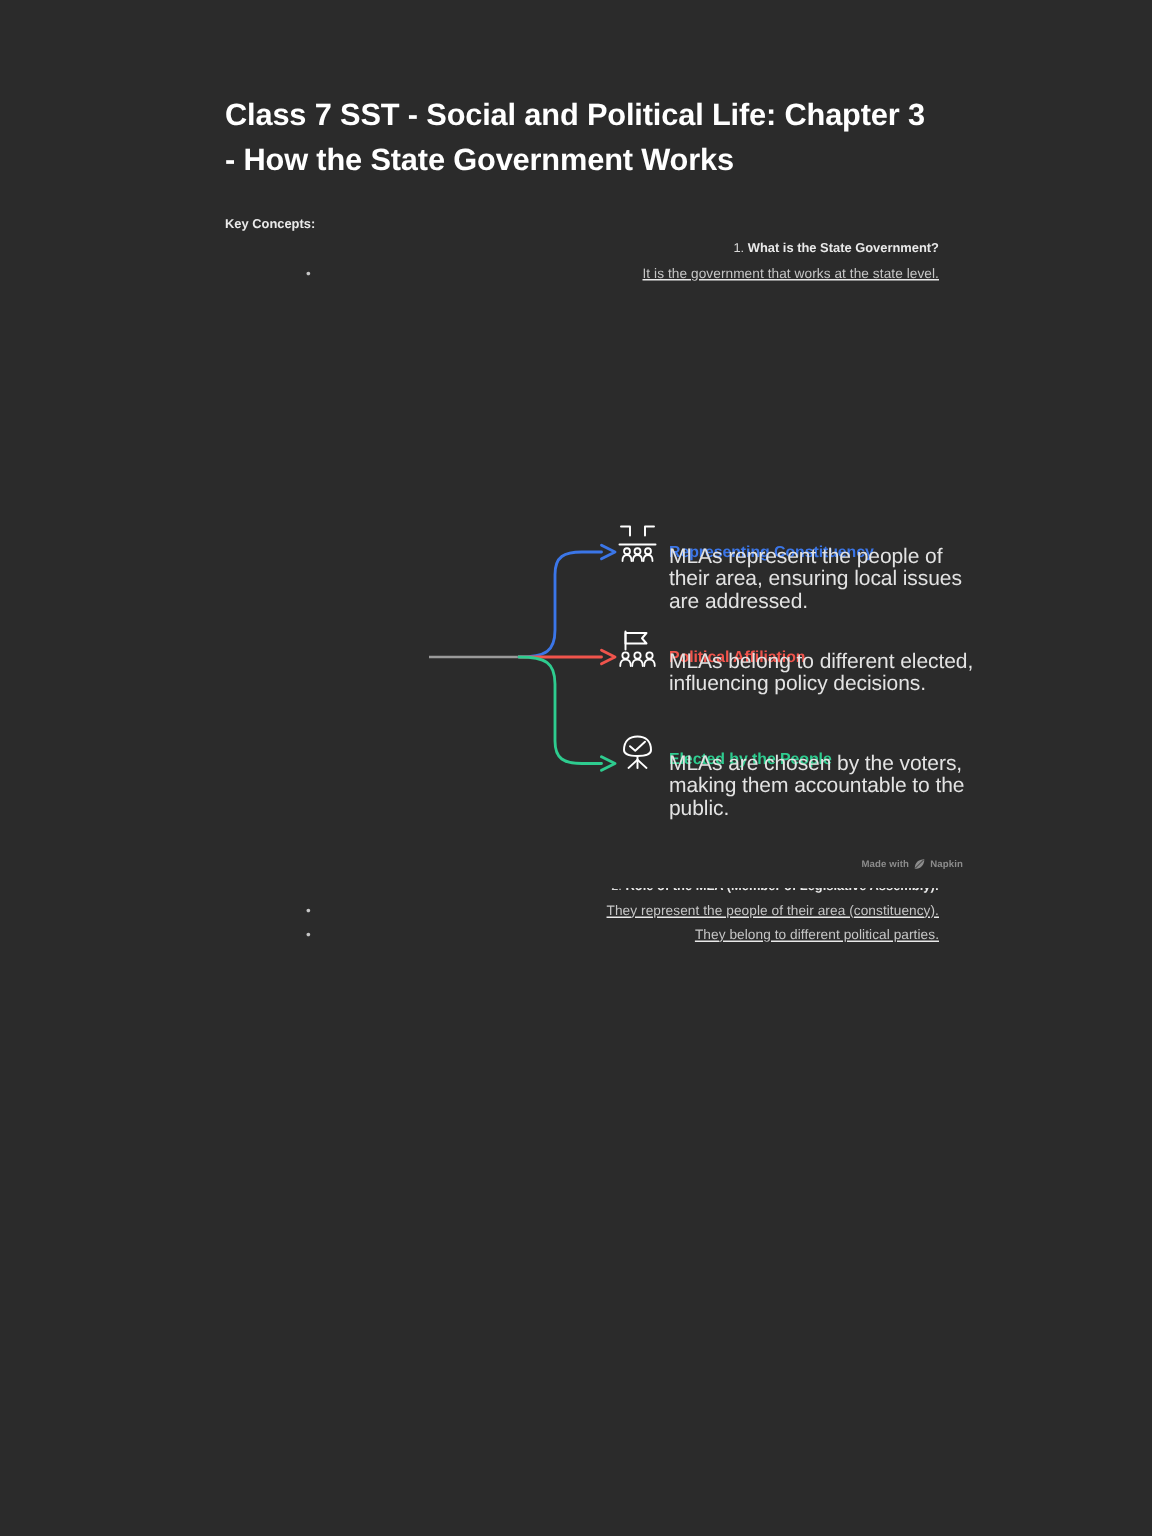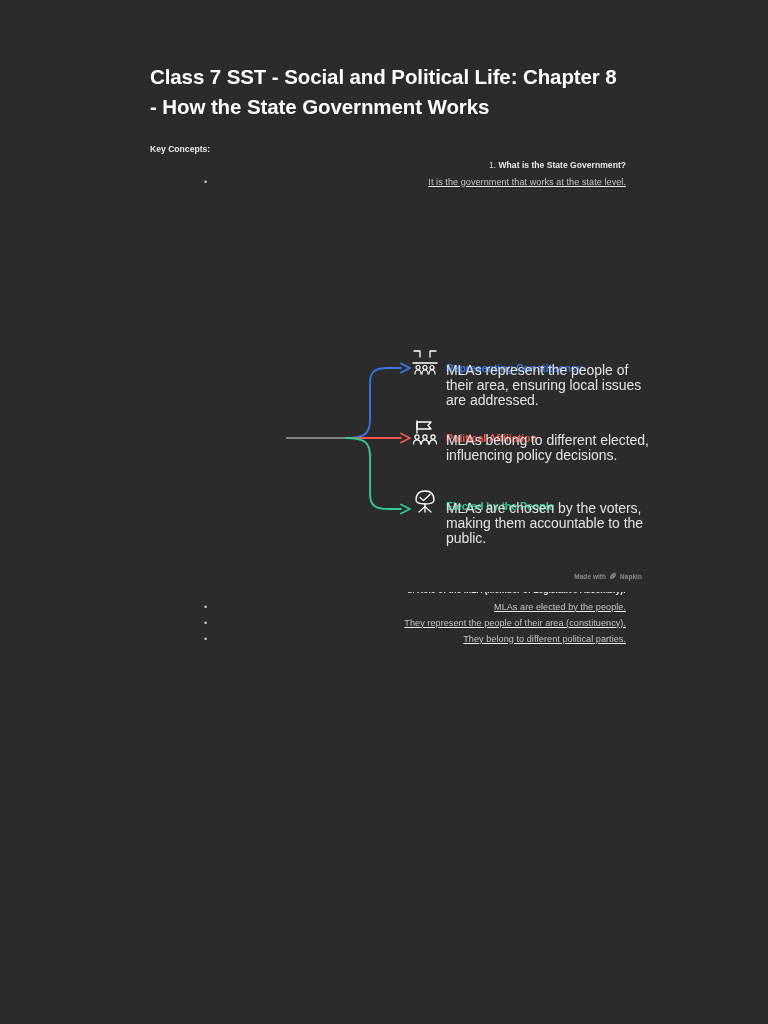--- a/index.html
+++ b/index.html
@@ -194,40 +194,39 @@
     height: 8px;
     display: block;
   }
 </style>
 </head>
 <body>
 
 <div class="page">
 
   <div class="doc">
-    <h1 class="doc-title">Class 7 SST - Social and Political Life: Chapter 8 - How the State Government Works</h1>
+    <h1 class="doc-title">Class 7 SST - Social and Political Life: Chapter 3 - How the State Government Works</h1>
 
     <div class="kc-label">Key Concepts:</div>
 
     <ol class="doc-ol">
       <li>
         <span class="num-text">What is the State Government?</span>
         <ul class="doc-ul">
           <li>It is the government that works at the state level.</li>
         </ul>
       </li>
     </ol>
   </div>
 
   <div class="doc-section-2">
     <ol class="doc-ol" start="2" style="counter-reset:item 1;">
       <li>
         <span class="num-text">Role of the MLA (Member of Legislative Assembly):</span>
         <ul class="doc-ul">
-          <li>MLAs are elected by the people.</li>
           <li>They represent the people of their area (constituency).</li>
           <li>They belong to different political parties.</li>
         </ul>
       </li>
     </ol>
   </div>
 
   <div class="diagram">
 
     <svg class="diagram-svg" width="534" height="262" viewBox="0 0 534 262">

